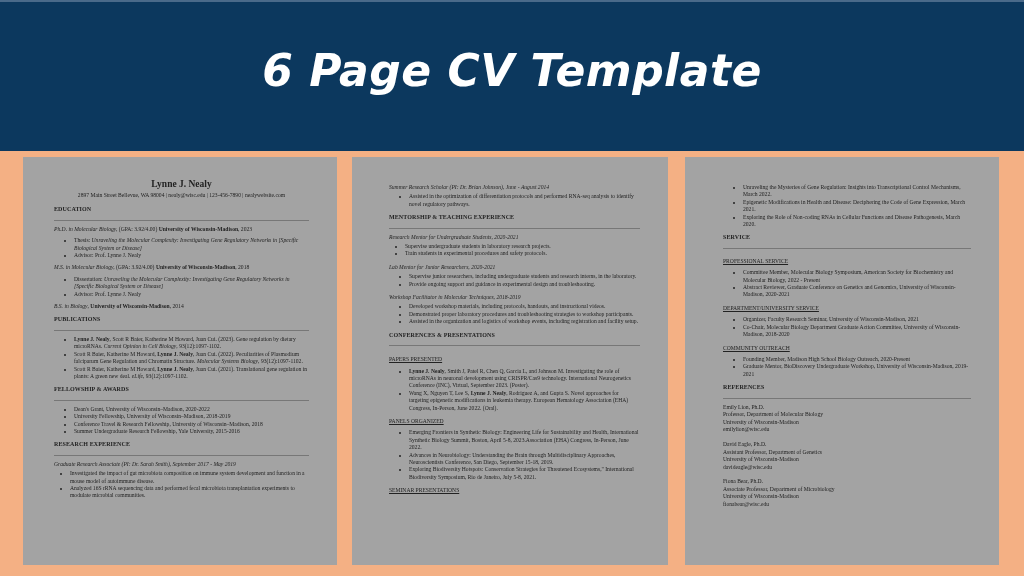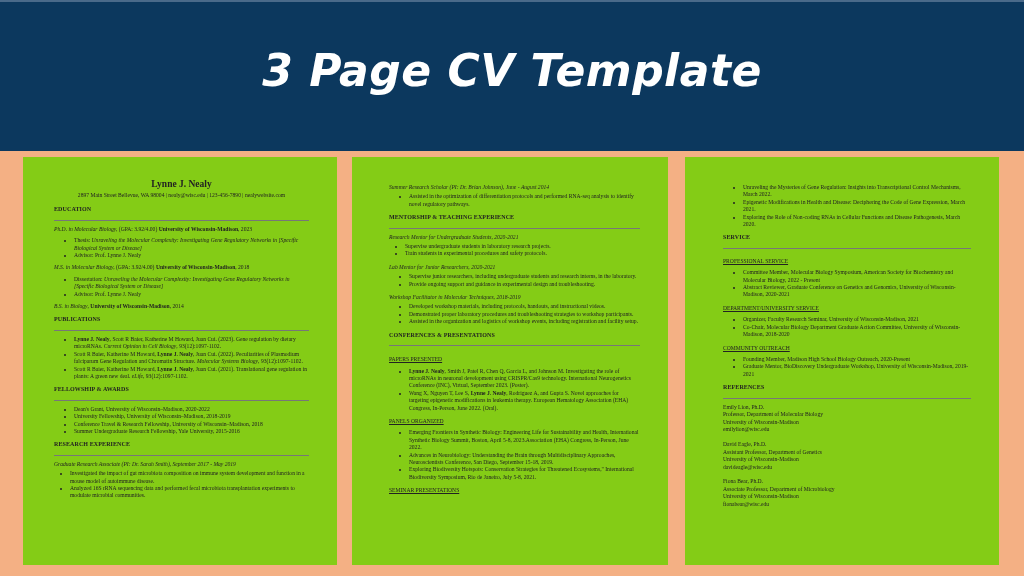--- a/index.html
+++ b/index.html
@@ -1,19 +1,19 @@
 <!DOCTYPE html>
 <html><head>
 <meta charset="utf-8">
 <style>
   html,body{margin:0;padding:0;}
   body{width:1024px;height:576px;overflow:hidden;background:#f4b084;position:relative;font-family:"Liberation Serif",serif;color:#222;}
   .header{position:absolute;left:0;top:0;width:1024px;height:151px;background:#0c385e;border-top:2px solid #4a6a8a;box-sizing:border-box;display:flex;align-items:center;justify-content:center;}
   .header h1{margin:0;color:#fff;font-family:"DejaVu Sans",sans-serif;font-style:italic;font-weight:bold;font-size:44px;letter-spacing:0.5px;transform:translateY(-6px);}
-  .page{position:absolute;top:157px;height:408px;background:#84cc16;box-sizing:border-box;overflow:hidden;font-size:5.6px;line-height:7.4px;}
+  .page{position:absolute;top:157px;height:408px;background:#a3a3a3;box-sizing:border-box;overflow:hidden;font-size:5.6px;line-height:7.4px;}
   #p1{left:23px;width:314px;padding:15px 28px 0 31px;}
   #p2{left:352px;width:316px;padding:27px 28px 0 37px;}
   #p3{left:685px;width:314px;padding:27px 28px 0 38px;}
   .name{text-align:center;font-weight:bold;font-size:9.5px;line-height:12px;margin-top:6px;}
   .contact{text-align:center;font-size:5.6px;margin:2px 0 7px;}
   .sec{font-weight:bold;font-size:6px;margin:6px 0 0;letter-spacing:0.1px;}
   .rule{height:0;border-top:1.4px solid #777;margin:6px 0 5px;}
   .sub{text-decoration:underline;margin:6px 0 4px;}
   .it{font-style:italic;}
   .b{font-weight:bold;}
@@ -21,21 +21,21 @@
   ul{margin:2px 0 5px;padding-left:20px;}
   ul.tight{padding-left:16px;}
   li{margin:0;padding:0;}
   .ref{margin:0 0 7px;}
   .ref div{line-height:7.6px;}
 </style>
 </head>
 <body>
 
 <div class="header">
-  <h1>3 Page CV Template</h1>
+  <h1>6 Page CV Template</h1>
 </div>
 
 <div class="page" id="p1">
   <div class="name">Lynne J. Nealy</div>
   <div class="contact">2897 Main Street Bellevue, WA 98004 | nealy@wisc.edu | 123-456-7890 | nealywebsite.com</div>
 
   <div class="sec">EDUCATION</div>
   <div class="rule"></div>
   <div class="entry">
     <span class="it">Ph.D. in Molecular Biology,</span><span> (GPA: 3.92/4.00) </span><span class="b">University of Wisconsin-Madison</span><span>, 2023</span>

